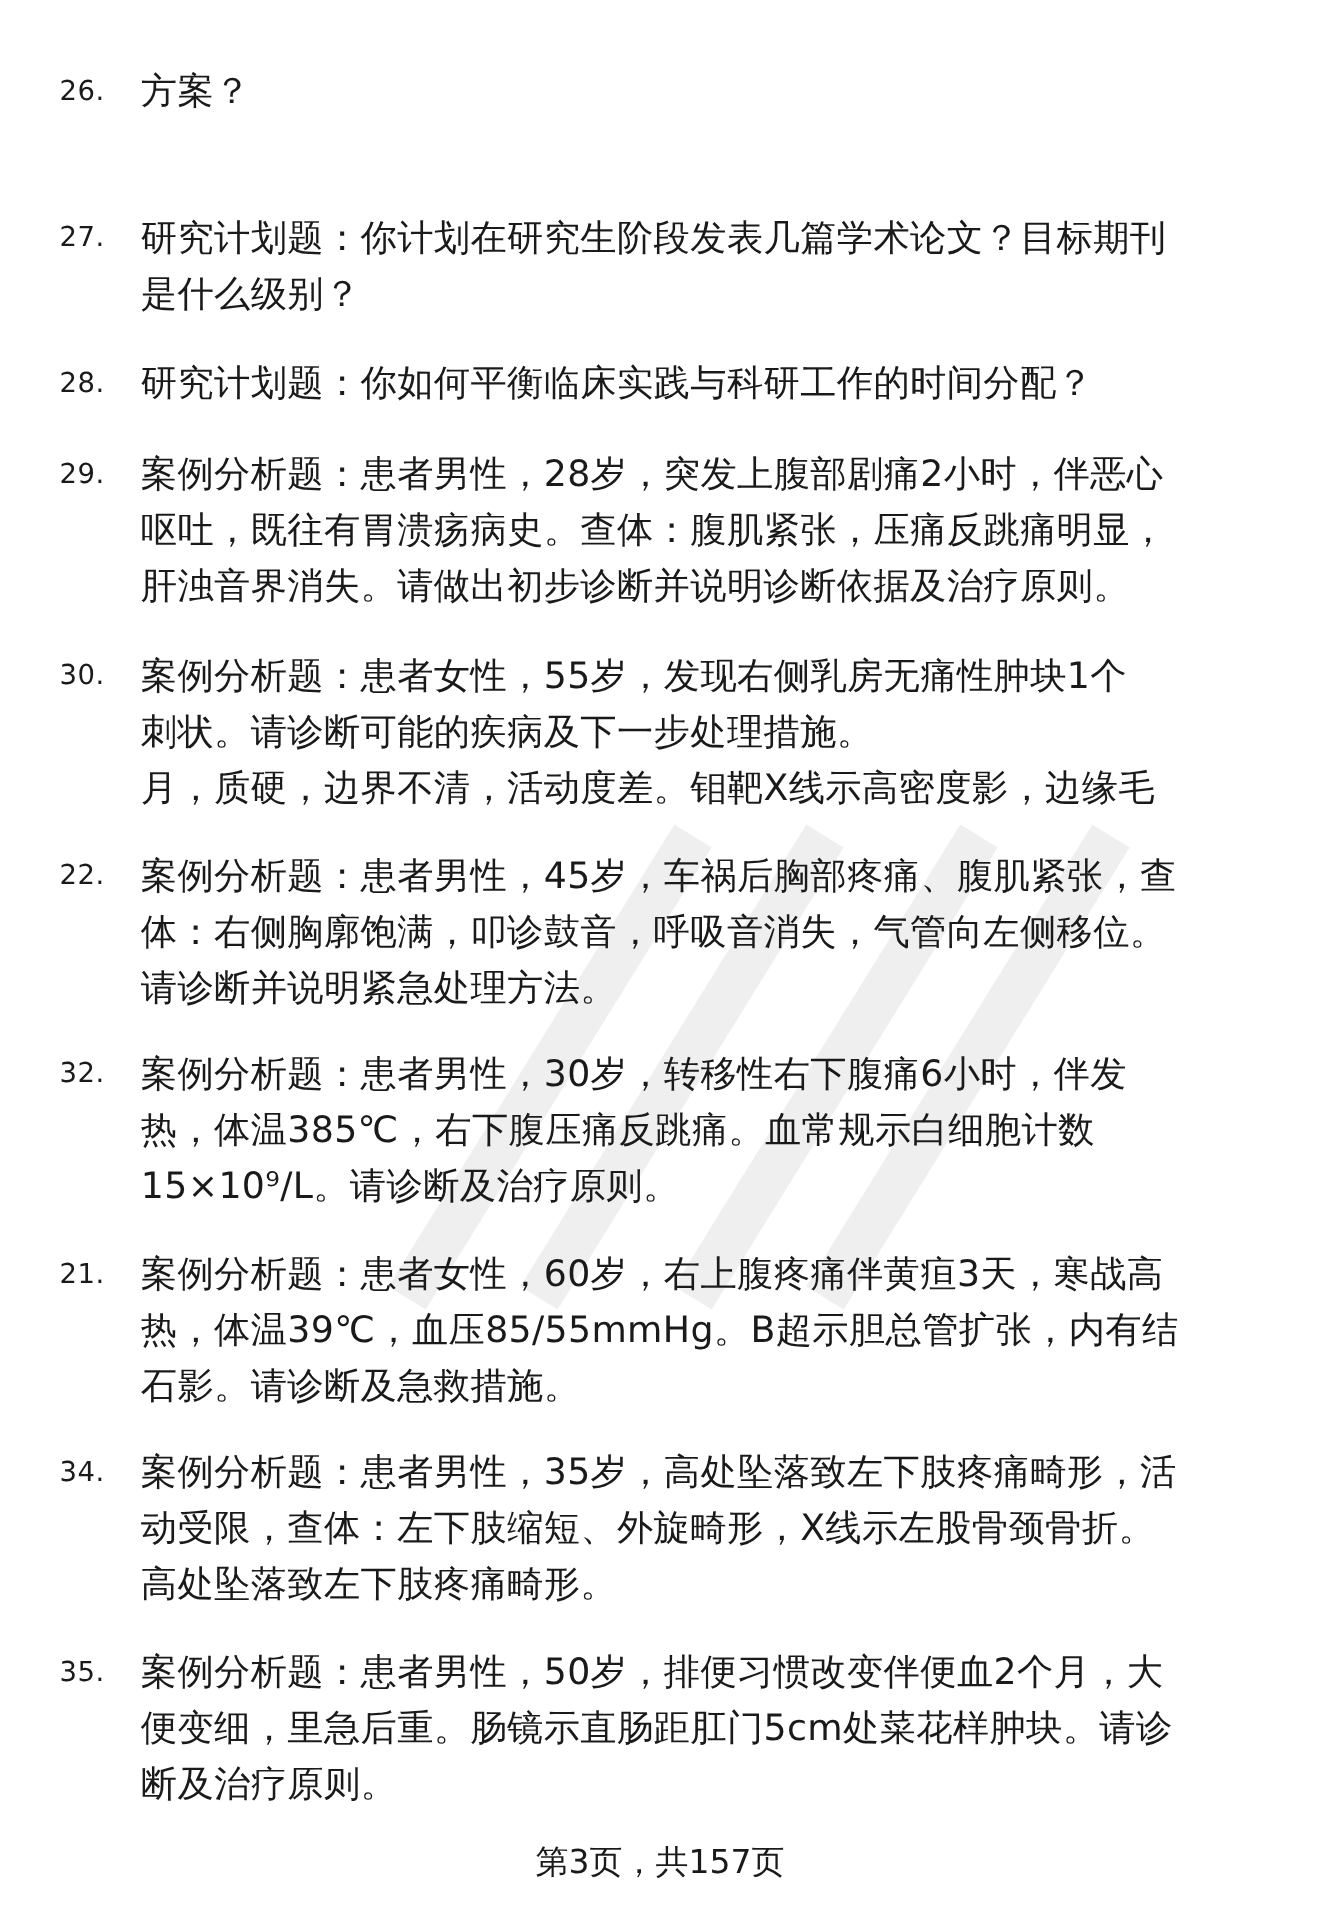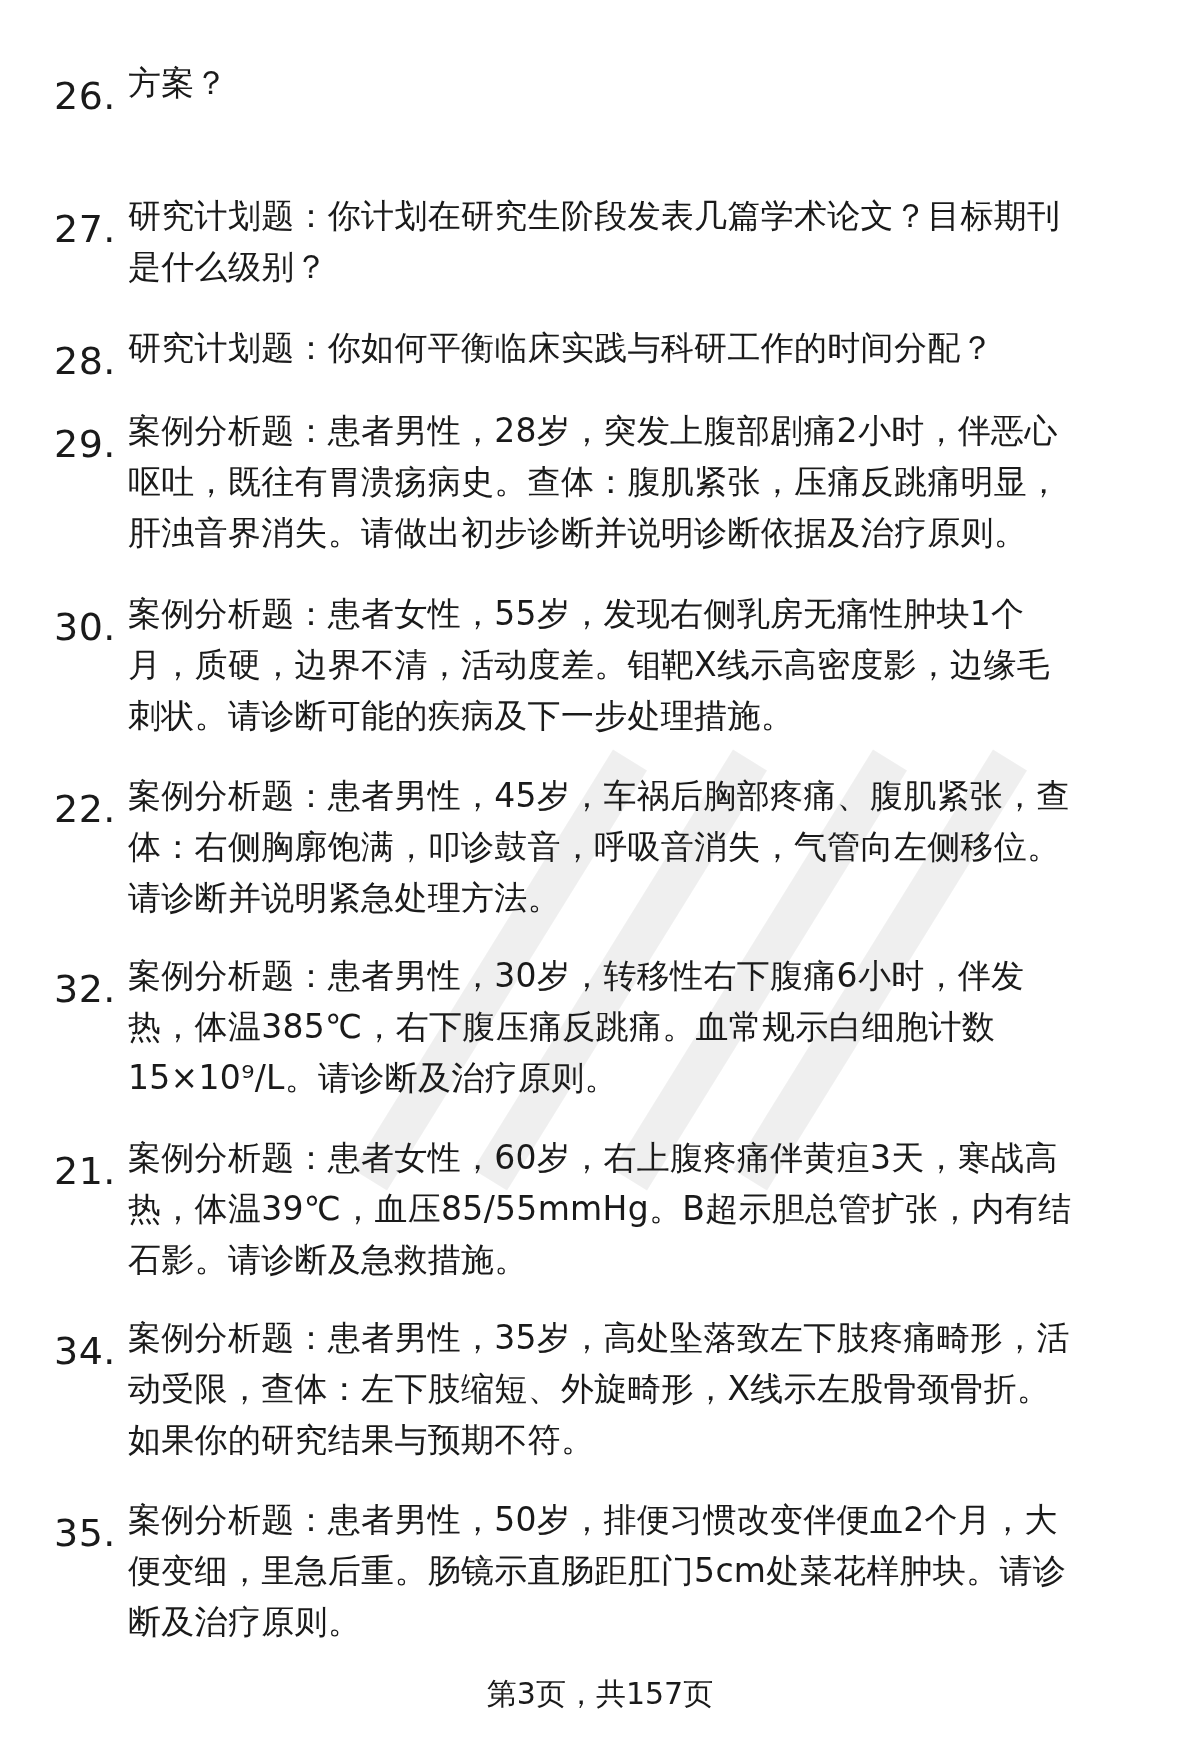--- a/index.html
+++ b/index.html
@@ -9,22 +9,22 @@
   }
   .watermark {
     position: absolute; left: 330px; top: 700px; width: 700px; height: 500px;
     pointer-events: none; opacity: 0.06;
   }
   .q-list { position: absolute; left: 0; top: 0; width: 1200px; }
   .q-item {
     position: absolute; left: 0; width: 1200px;
   }
   .q-num {
-    position: absolute; left: 54px; top: 14px;
-    font-size: 38px; line-height: 51px; letter-spacing: 0.5px;
+    position: absolute; left: 54px; top: 0;
+    font-size: 25px; line-height: 51px; letter-spacing: 0.5px;
   }
   .q-text {
     position: absolute; left: 128px; width: 1020px; top: 0;
     font-size: 33px; line-height: 51px; letter-spacing: 0.3px;
   }
   .q-line { display: block; white-space: nowrap; }
   .footer {
     position: absolute; left: 0; width: 1200px; top: 1672px; text-align: center;
     font-size: 30px; line-height: 44px; color: #1a1a1a;
   }
@@ -70,22 +70,22 @@
       <span class="q-line">案例分析题：患者男性，28岁，突发上腹部剧痛2小时，伴恶心</span>
       <span class="q-line">呕吐，既往有胃溃疡病史。查体：腹肌紧张，压痛反跳痛明显，</span>
       <span class="q-line">肝浊音界消失。请做出初步诊断并说明诊断依据及治疗原则。</span>
     </div>
   </div>
 
   <div class="q-item" style="top:588px;">
     <span class="q-num">30.</span>
     <div class="q-text">
       <span class="q-line">案例分析题：患者女性，55岁，发现右侧乳房无痛性肿块1个</span>
+      <span class="q-line">刺状。请诊断可能的疾病及下一步处理措施。</span>
       <span class="q-line">月，质硬，边界不清，活动度差。钼靶X线示高密度影，边缘毛</span>
-      <span class="q-line">刺状。请诊断可能的疾病及下一步处理措施。</span>
     </div>
   </div>
 
   <div class="q-item" style="top:770px;">
     <span class="q-num">22.</span>
     <div class="q-text">
       <span class="q-line">案例分析题：患者男性，45岁，车祸后胸部疼痛、腹肌紧张，查</span>
       <span class="q-line">体：右侧胸廓饱满，叩诊鼓音，呼吸音消失，气管向左侧移位。</span>
       <span class="q-line">请诊断并说明紧急处理方法。</span>
     </div>
@@ -107,21 +107,21 @@
       <span class="q-line">热，体温39℃，血压85/55mmHg。B超示胆总管扩张，内有结</span>
       <span class="q-line">石影。请诊断及急救措施。</span>
     </div>
   </div>
 
   <div class="q-item" style="top:1312px;">
     <span class="q-num">34.</span>
     <div class="q-text">
       <span class="q-line">案例分析题：患者男性，35岁，高处坠落致左下肢疼痛畸形，活</span>
       <span class="q-line">动受限，查体：左下肢缩短、外旋畸形，X线示左股骨颈骨折。</span>
-      <span class="q-line">如果你的研究结果与预期不符。</span>
+      <span class="q-line">高处坠落致左下肢疼痛畸形。</span>
     </div>
   </div>
 
   <div class="q-item" style="top:1494px;">
     <span class="q-num">35.</span>
     <div class="q-text">
       <span class="q-line">案例分析题：患者男性，50岁，排便习惯改变伴便血2个月，大</span>
       <span class="q-line">便变细，里急后重。肠镜示直肠距肛门5cm处菜花样肿块。请诊</span>
       <span class="q-line">断及治疗原则。</span>
     </div>

